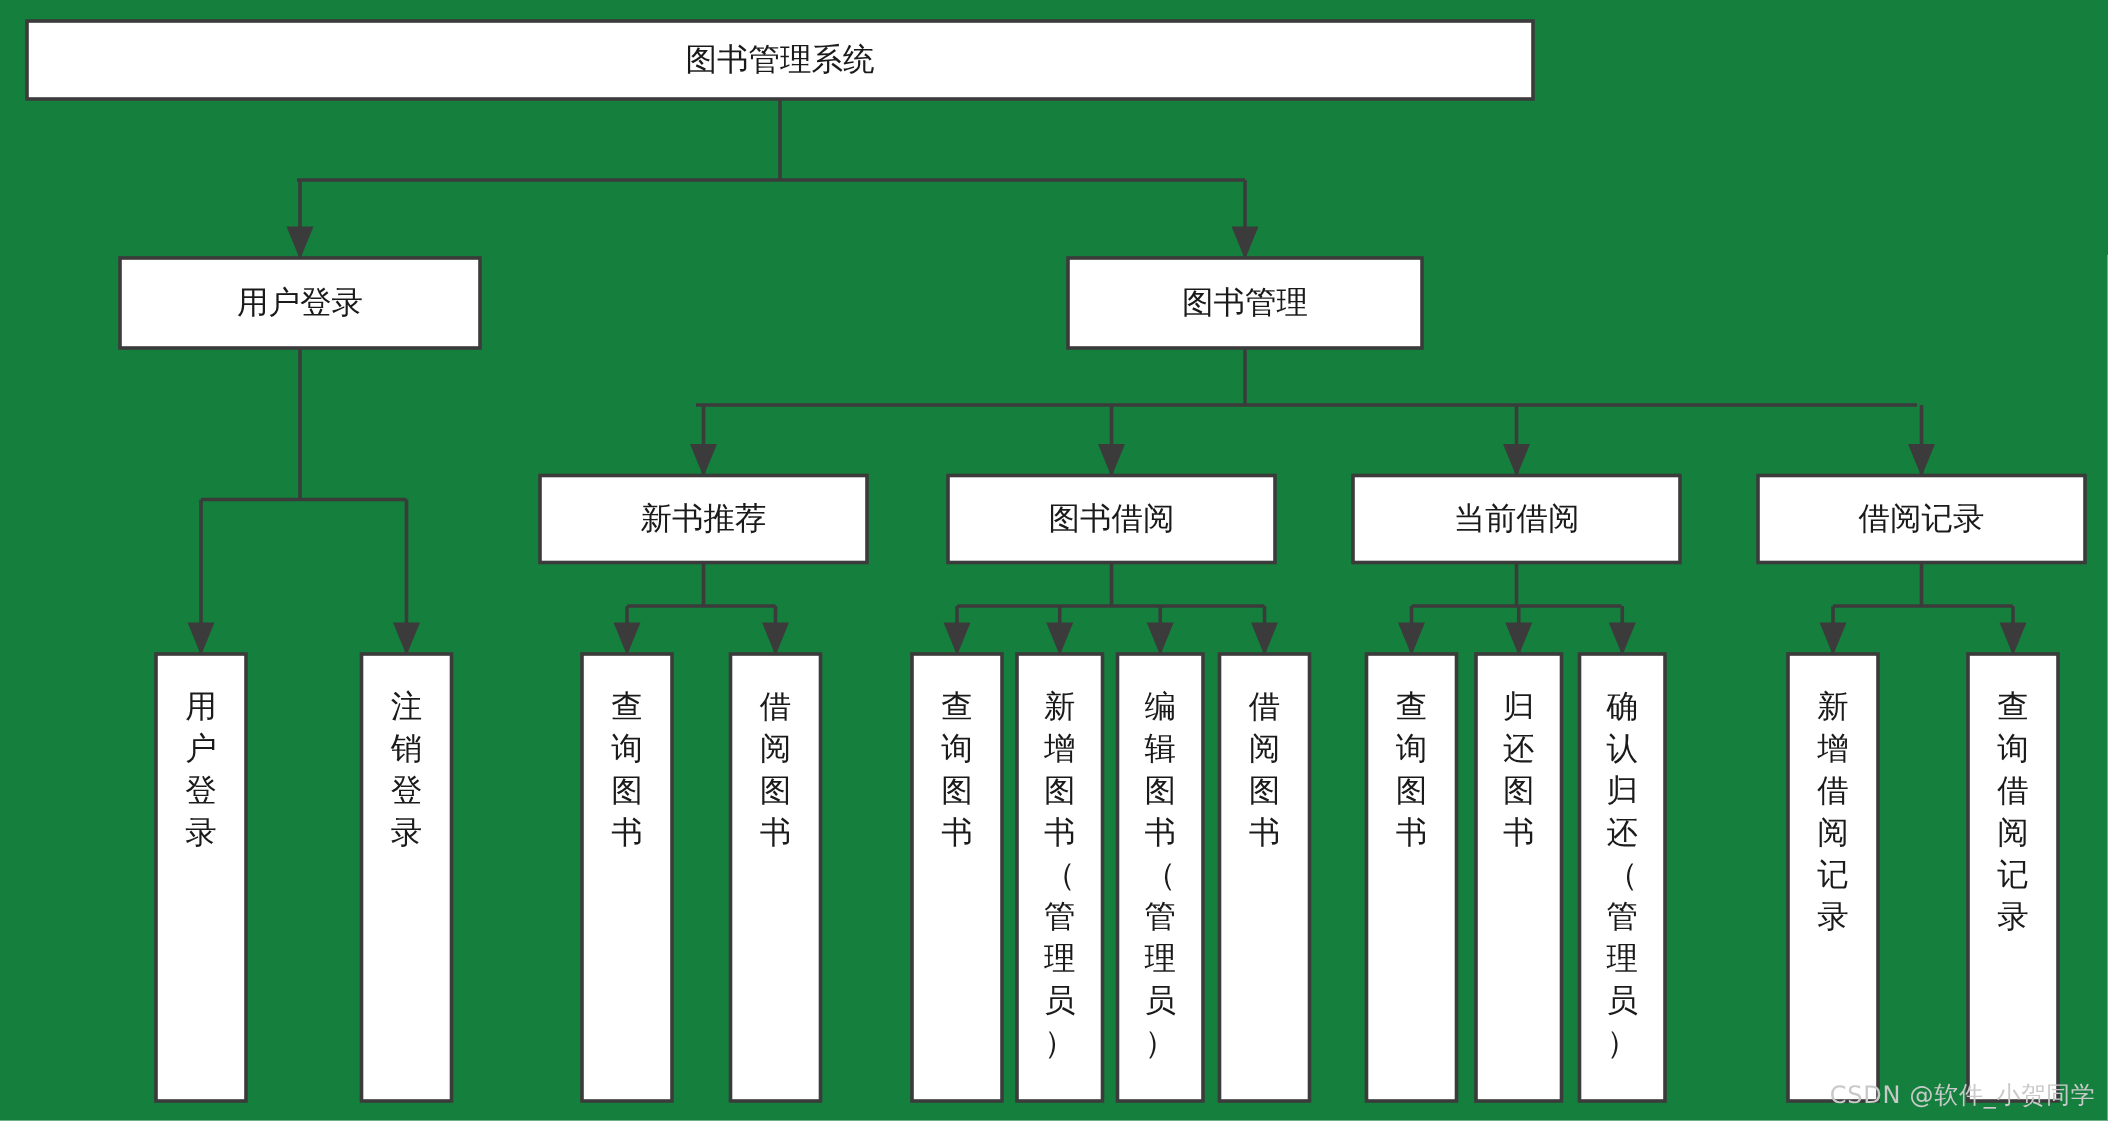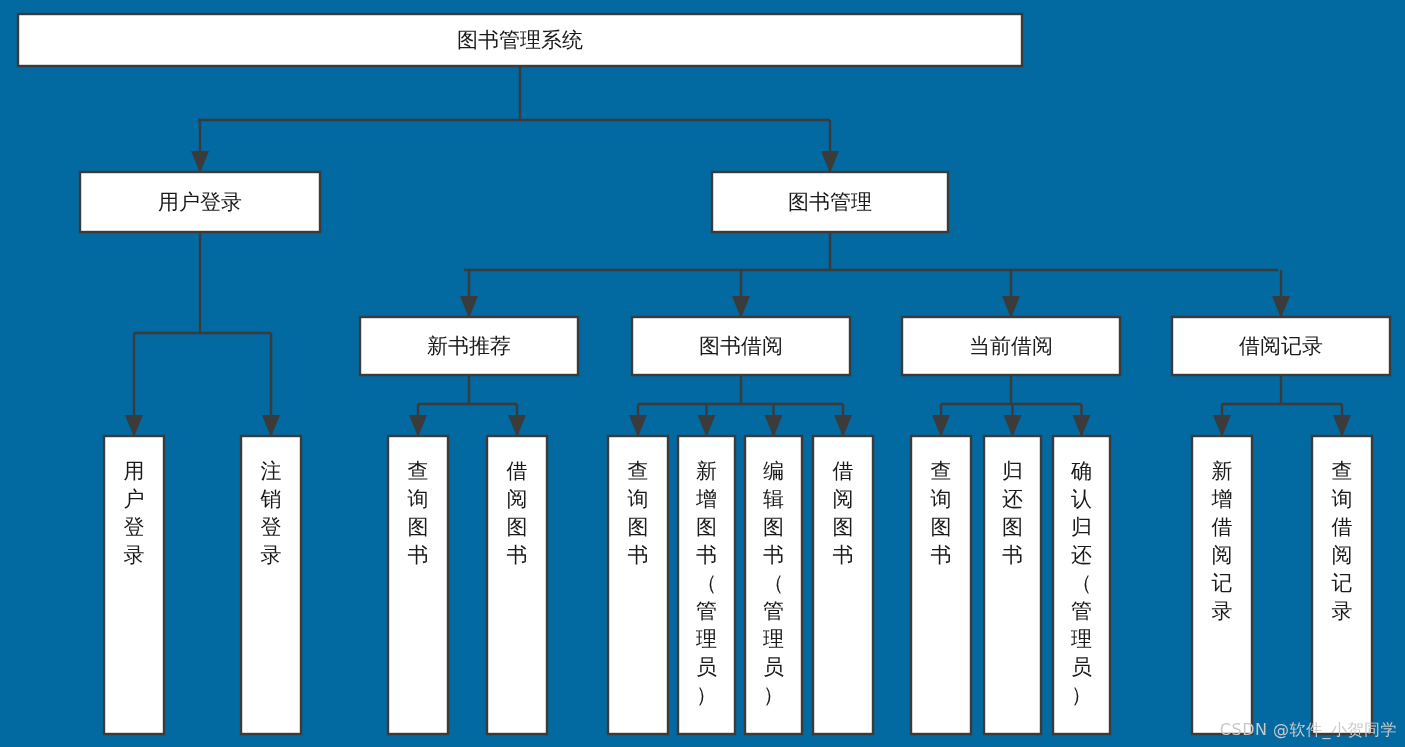--- a/index.html
+++ b/index.html
@@ -12,21 +12,21 @@
     width: 1405px;
     height: 747px;
     font-family: "DejaVu Sans", "Liberation Sans", sans-serif;
     overflow: hidden;
     position: relative;
   }
   #diagram-root {
     position: relative;
     width: 1405px;
     height: 747px;
-    background: #0369a1;
+    background: #15803d;
   }
   svg#flowchart {
     display: block;
     width: 1405px;
     height: 747px;
   }
   .node-rect {
     fill: #ffffff;
     stroke: #3b3b3b;
     stroke-width: 2.4;

